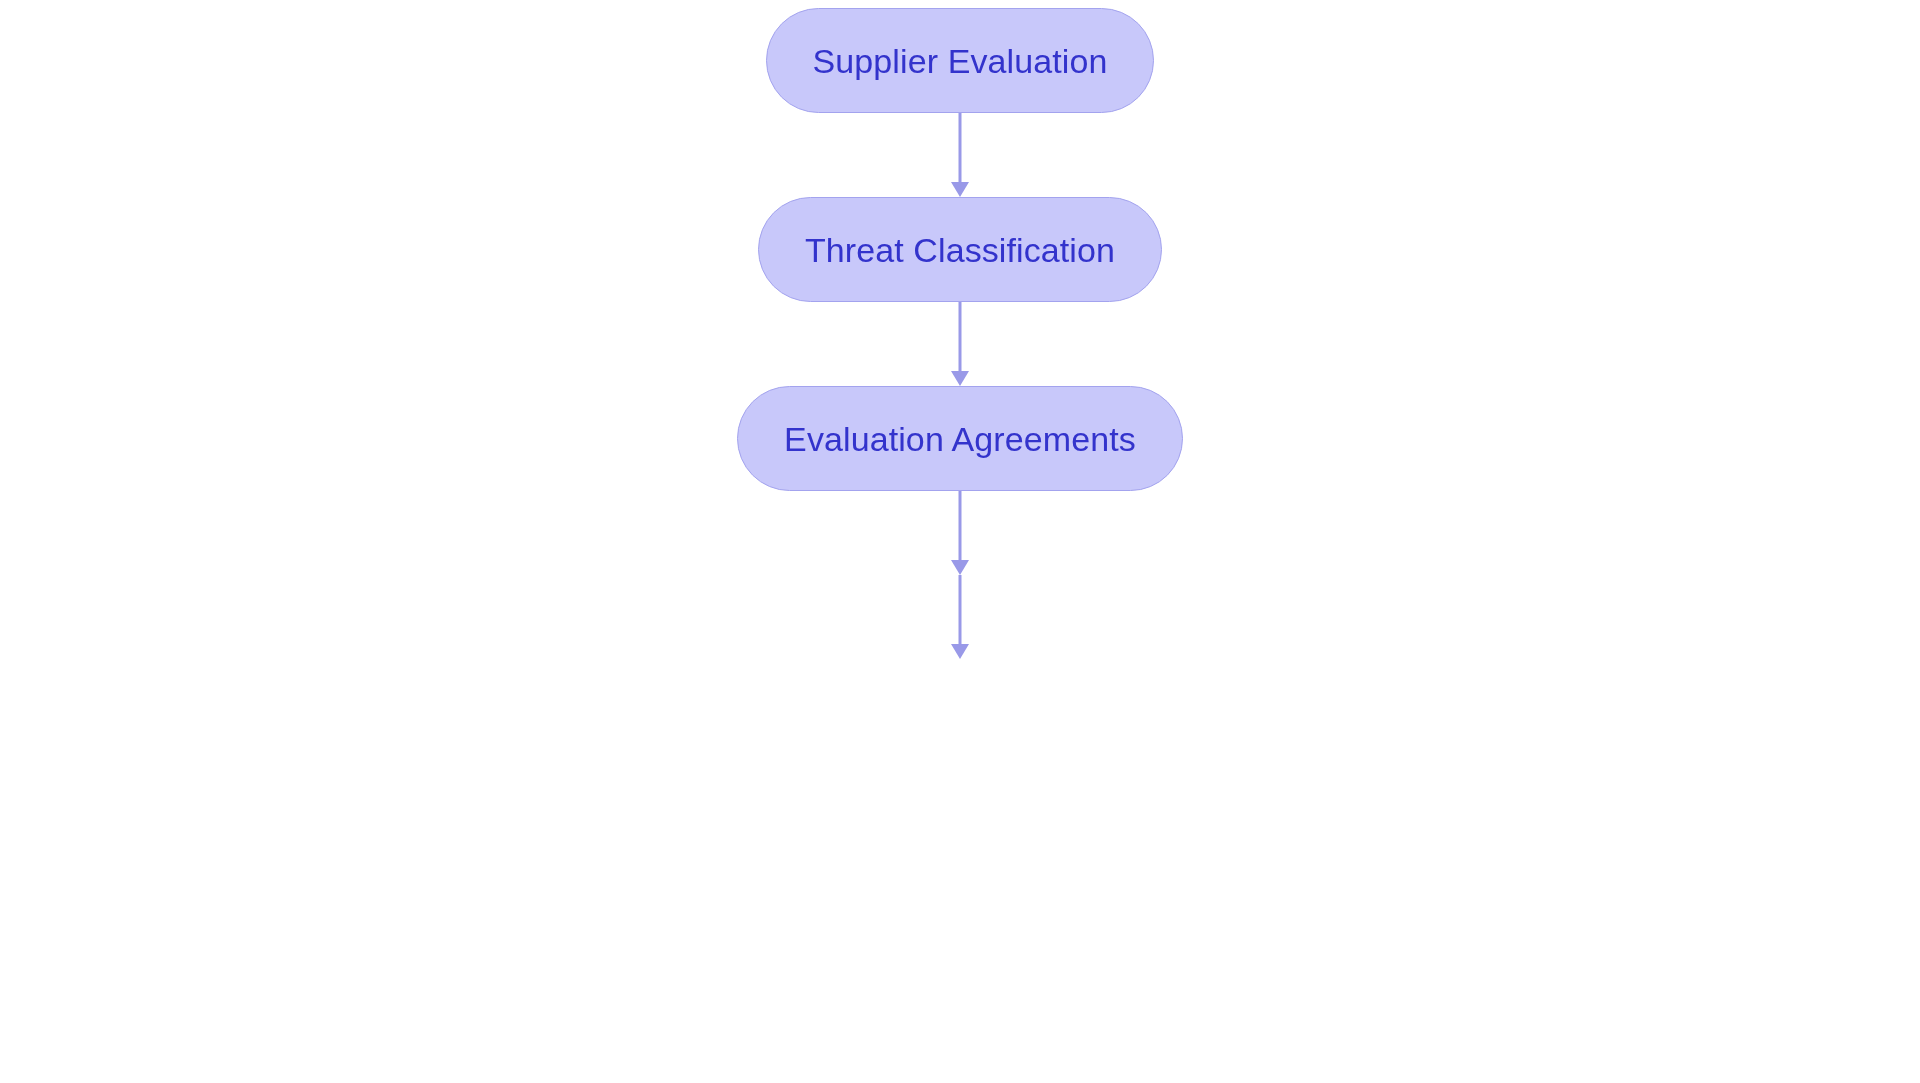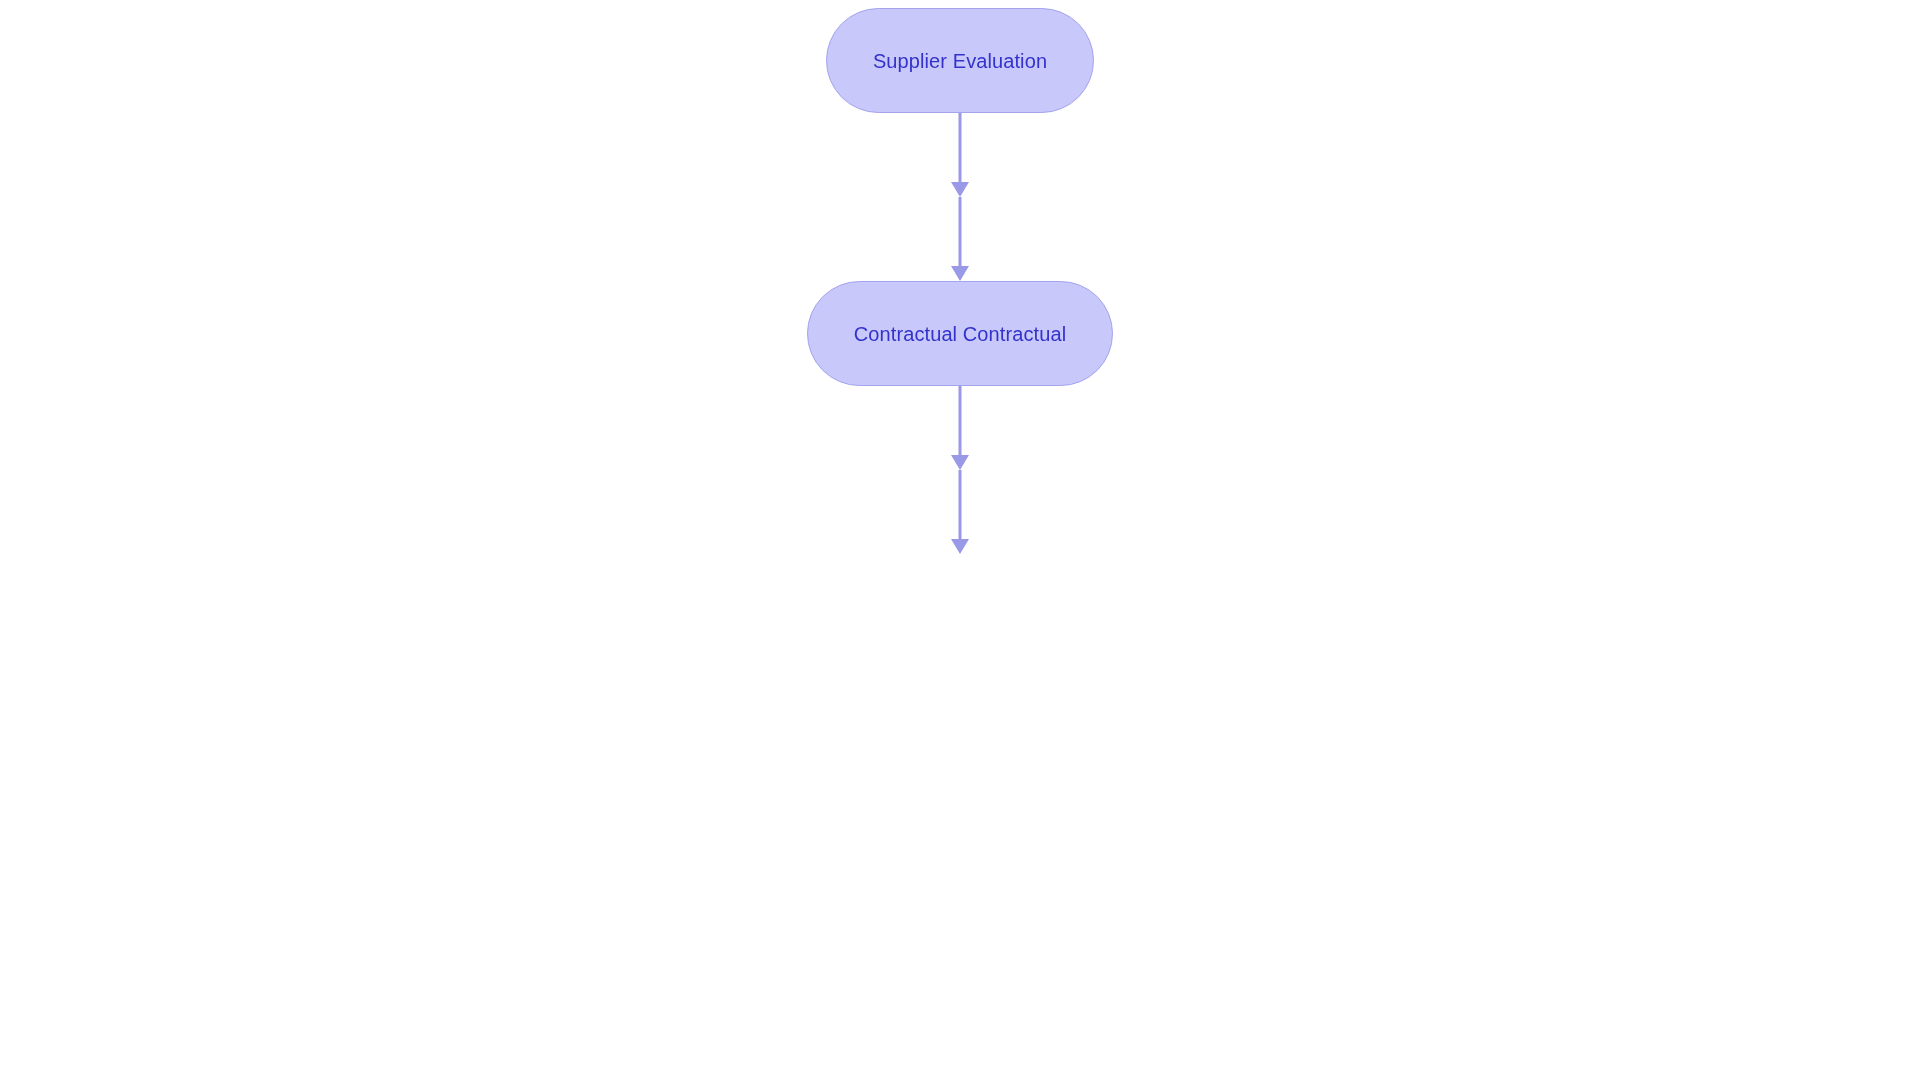--- a/index.html
+++ b/index.html
@@ -44,21 +44,21 @@
     font-weight: 400;
     letter-spacing: 0.1px;
     line-height: 1;
     white-space: nowrap;
     padding: 0 46px;
     height: 105px;
   }
 
   .node-label {
     color: #3333cc;
-    font-size: 20px;
+    font-size: 34px;
     pointer-events: none;
     text-align: right;
   }
 
   .flow-connector {
     position: relative;
     width: 30px;
     height: 84px;
     display: flex;
     justify-content: center;
@@ -94,28 +94,31 @@
 
     <div class="flow-node">
       <span class="node-label">Supplier Evaluation</span>
     </div>
 
     <div class="flow-connector">
       <div class="connector-line"></div>
       <div class="connector-arrowhead"></div>
     </div>
 
+    <div class="flow-node">
+      <span class="node-label">Threat Classification</span>
+    </div>
 
     <div class="flow-connector">
       <div class="connector-line"></div>
       <div class="connector-arrowhead"></div>
     </div>
 
     <div class="flow-node">
-      <span class="node-label">Contractual Contractual</span>
+      <span class="node-label">Evaluation Agreements</span>
     </div>
 
     <div class="flow-connector">
       <div class="connector-line"></div>
       <div class="connector-arrowhead"></div>
     </div>
 
 
     <div class="flow-connector">
       <div class="connector-line"></div>

